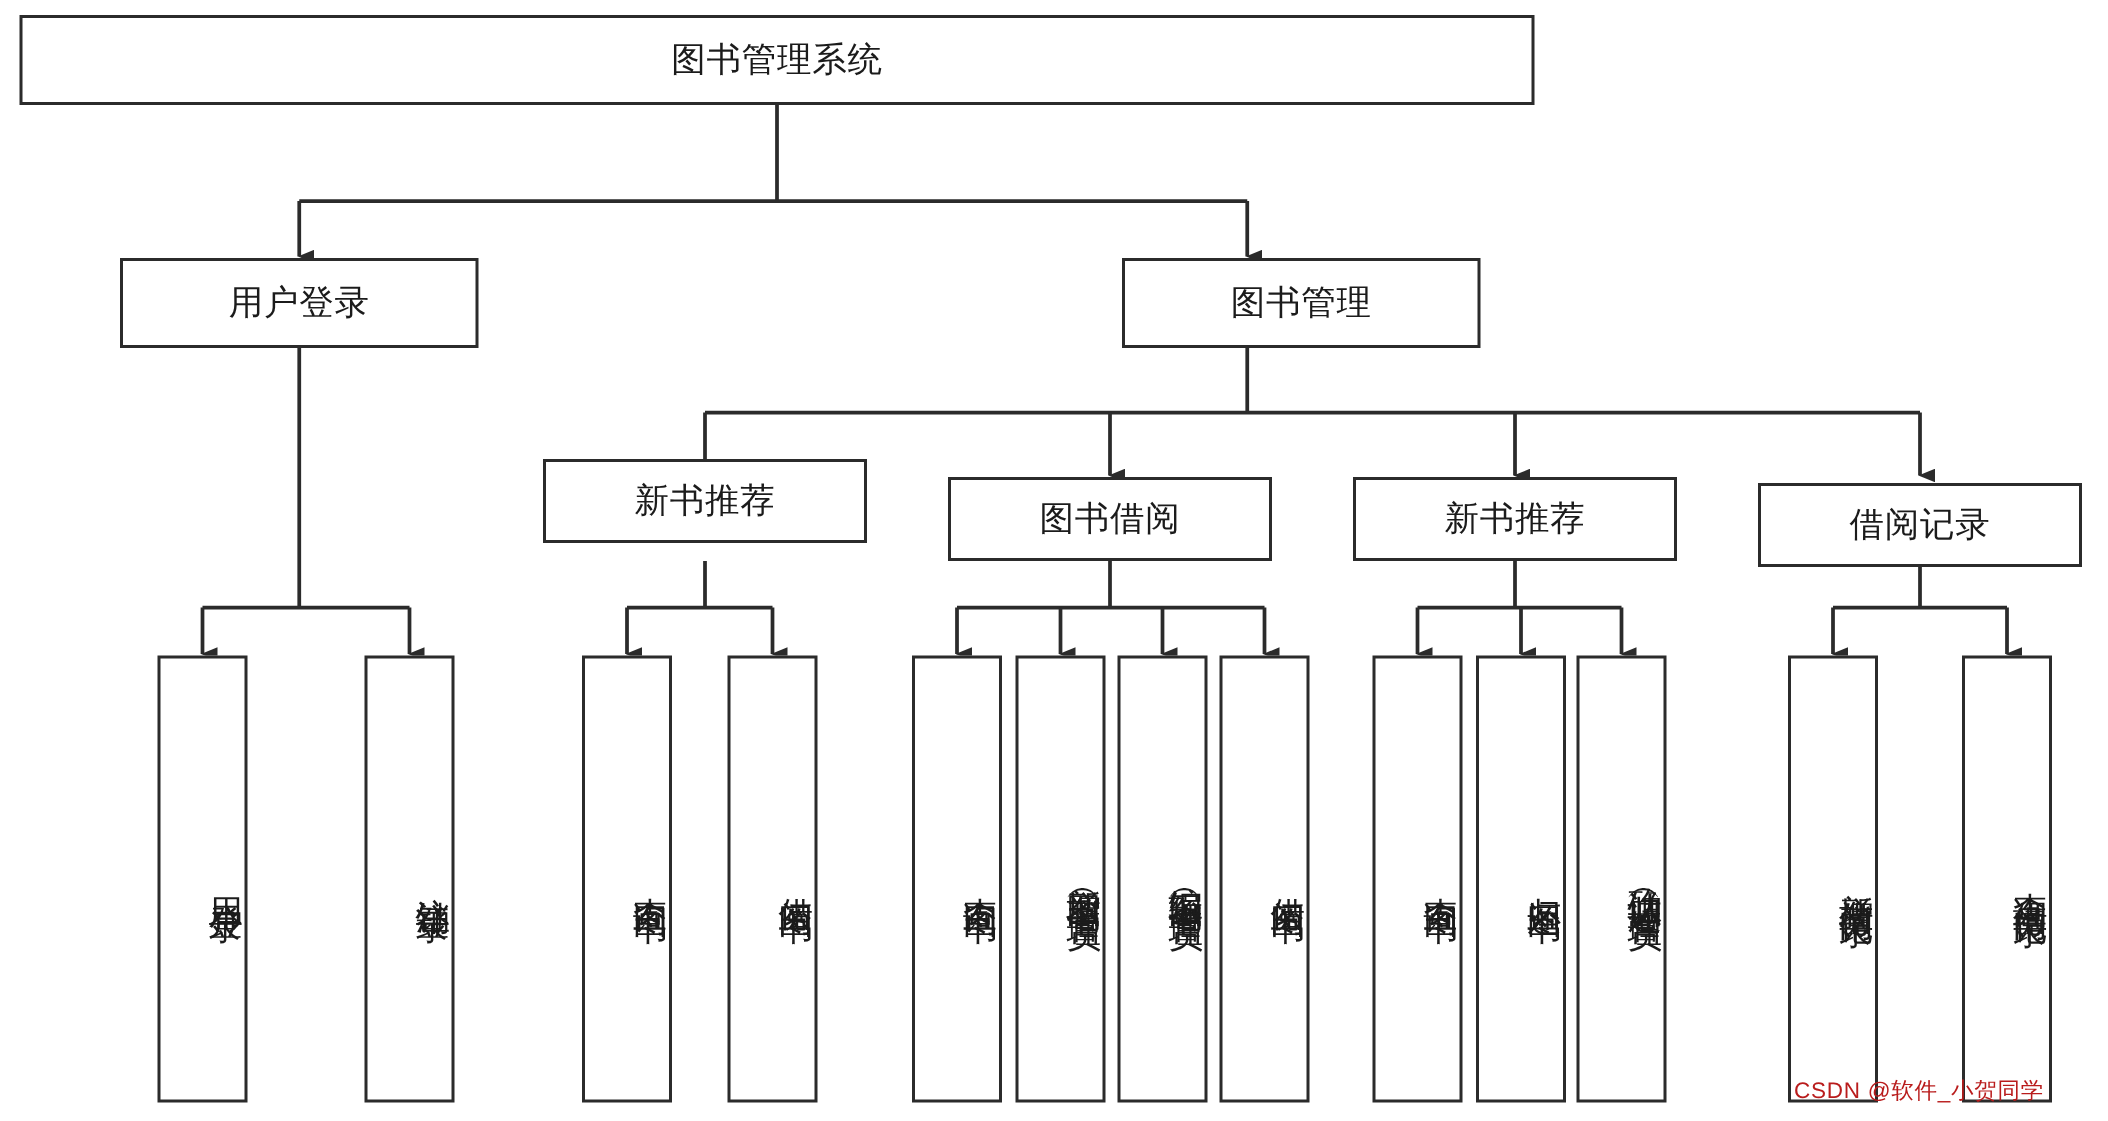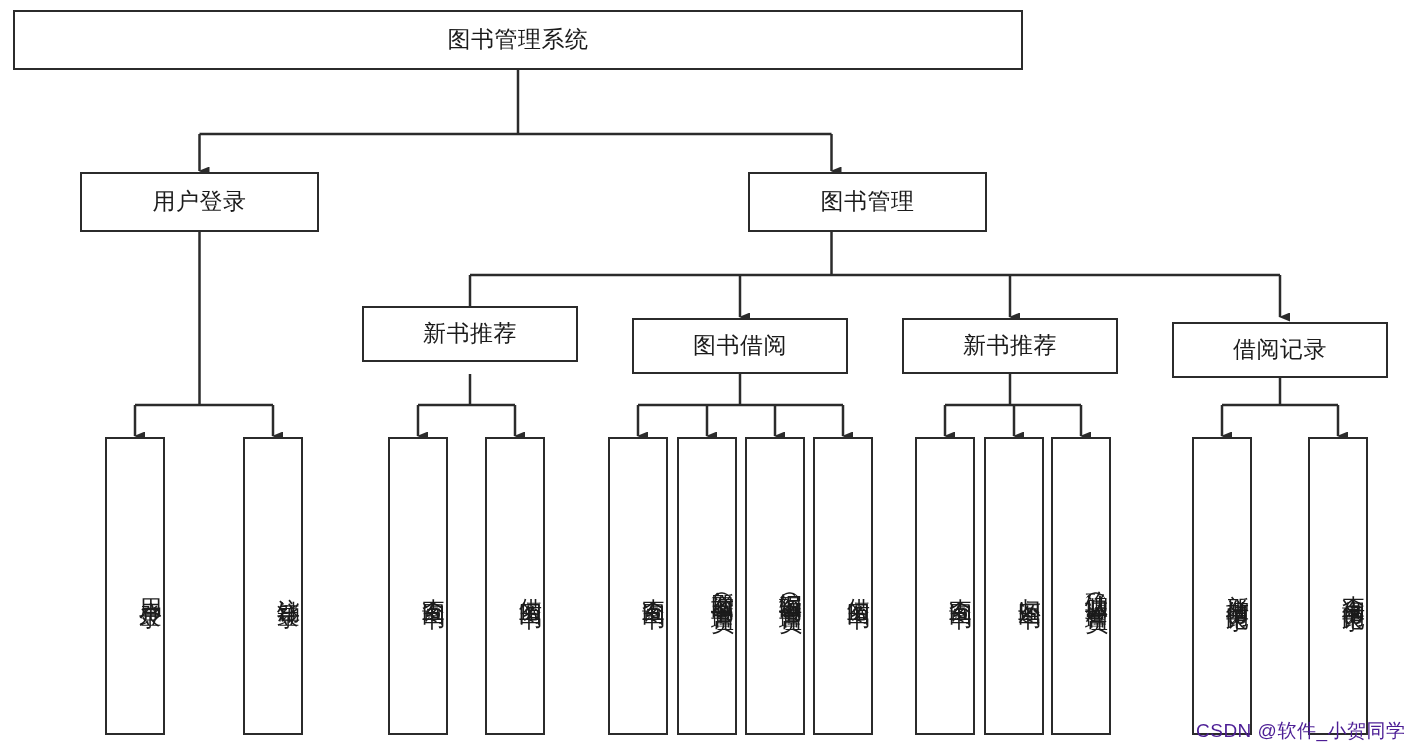--- a/index.html
+++ b/index.html
@@ -50,22 +50,22 @@
     letter-spacing: 3px;
     padding: 6px 0;
     align-items: flex-start;
     justify-content: center;
   }
   .node-label {
     display: block;
   }
   .watermark {
     position: absolute;
-    font-size: 19px;
-    color: #4c1d95;
+    font-size: 15px;
+    color: #b91c1c;
     white-space: nowrap;
     letter-spacing: 0.5px;
     user-select: none;
   }
 </style>
 </head>
 <body>
 
 <div id="diagram-root">
   <svg class="connectors" viewBox="0 0 1405 747">

